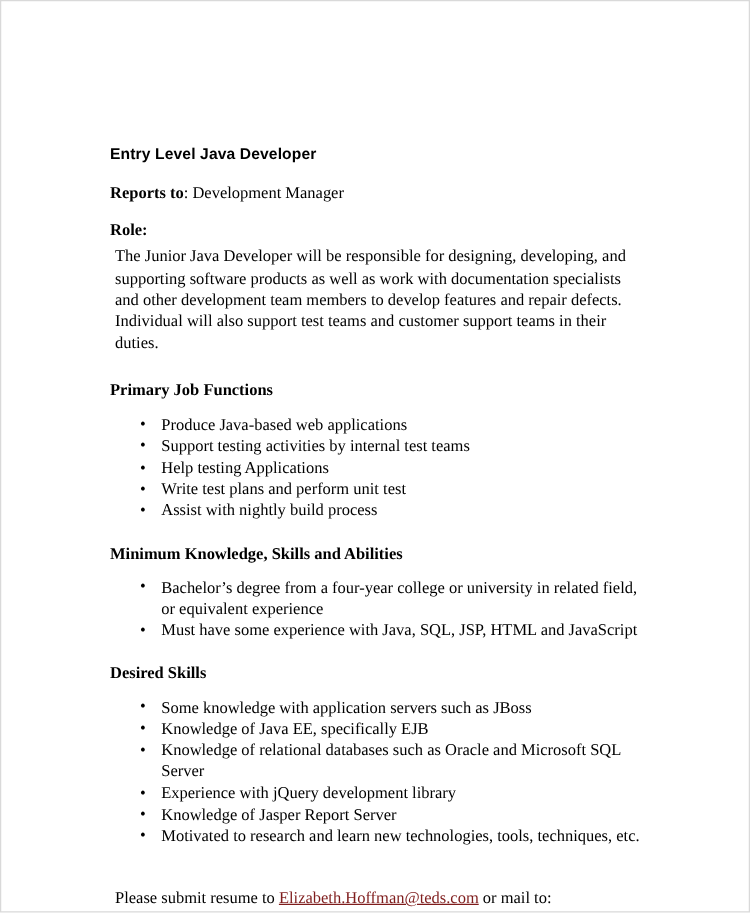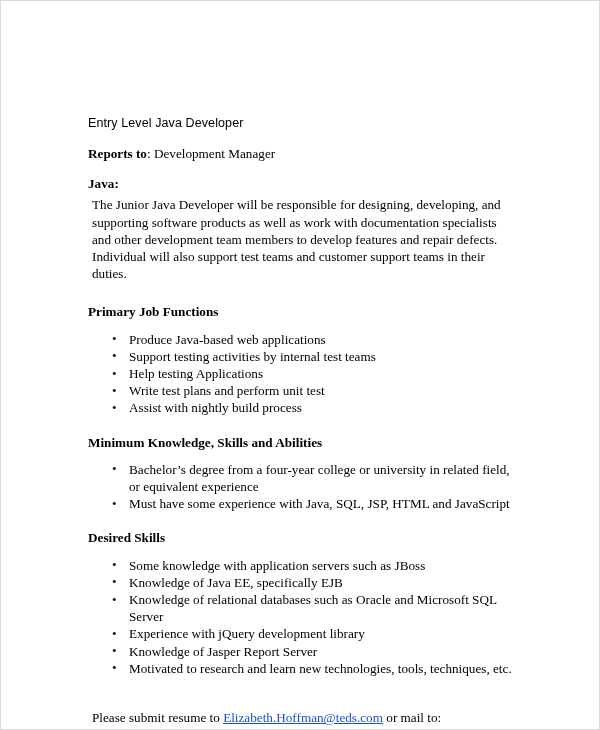--- a/index.html
+++ b/index.html
@@ -25,21 +25,21 @@
   }
   .doc {
     position: absolute;
     left: 87px;
     top: 115px;
     width: 430px;
   }
 
   .job-title {
     font-family: "Liberation Sans", "DejaVu Sans", sans-serif;
-    font-weight: normal;
+    font-weight: bold;
     font-size: 12.5px;
     line-height: 15px;
     letter-spacing: 0.1px;
     margin: 0 0 14px 0;
   }
 
   .line {
     font-size: 13.2px;
     line-height: 17.2px;
     margin: 0;
@@ -87,37 +87,37 @@
 
   .indent-addr {
     padding-left: 40px;
     font-size: 13.2px;
     line-height: 17.2px;
     margin: 0;
     white-space: pre;
   }
 
   a.doclink {
-    color: #1d4ed8;
+    color: #7f1d1d;
     text-align: right;
   }
 </style>
 </head>
 <body>
 
 <div class="page">
   <div class="doc">
 
     <h1 class="job-title">Entry Level Java Developer</h1>
 
     <p class="line"><span class="b">Reports to</span><span>: </span><span>Development Manager</span></p>
 
     <div class="gap-md"></div>
 
-    <p class="section-head">Java:</p>
+    <p class="section-head">Role:</p>
     <p class="para">The Junior Java Developer will be responsible for designing, developing, and supporting software products as well as work with documentation specialists and other development team members to develop features and repair defects.  Individual will also support test teams and customer support teams in their duties.</p>
 
     <div class="gap-lg"></div>
 
     <p class="section-head">Primary Job Functions</p>
     <div class="gap-sm"></div>
     <ul class="bullets">
       <li>Produce Java-based web applications</li>
       <li>Support testing activities by internal test teams</li>
       <li>Help testing Applications</li>

